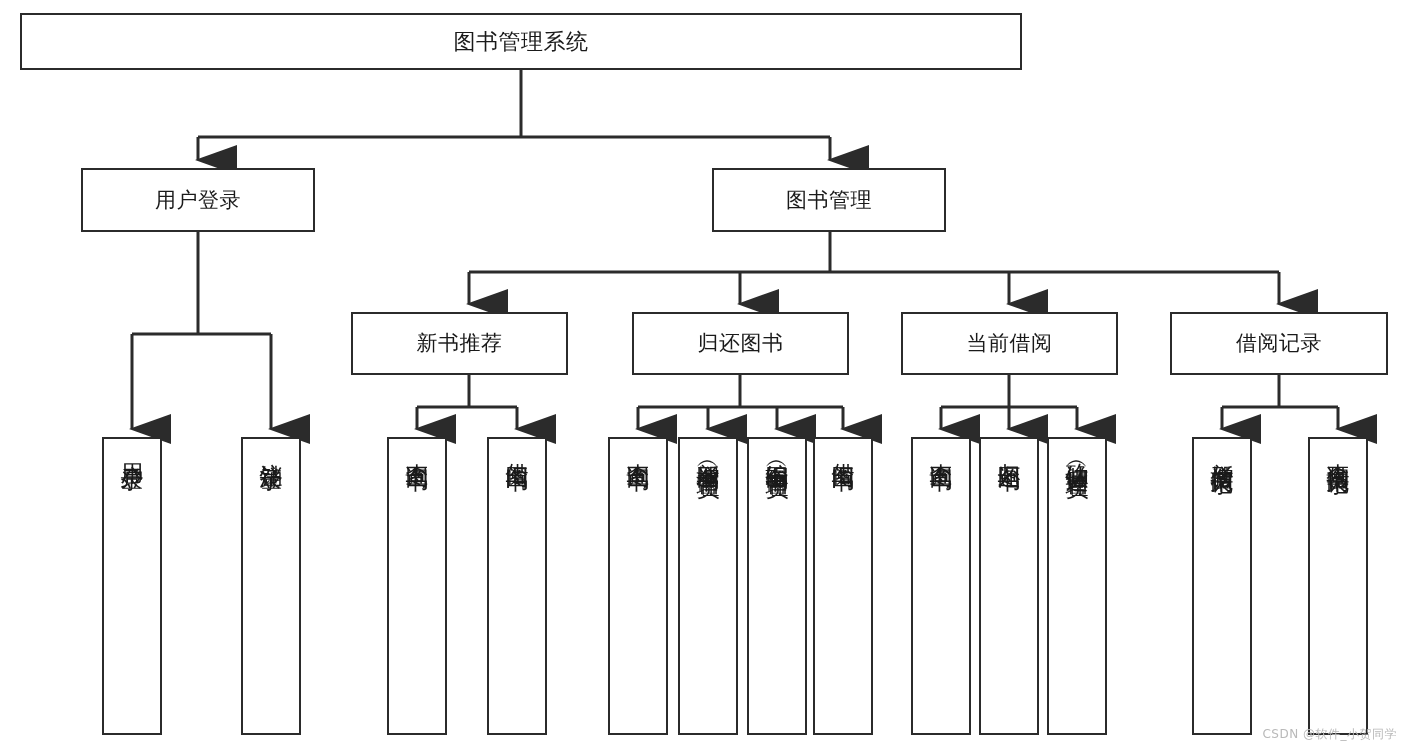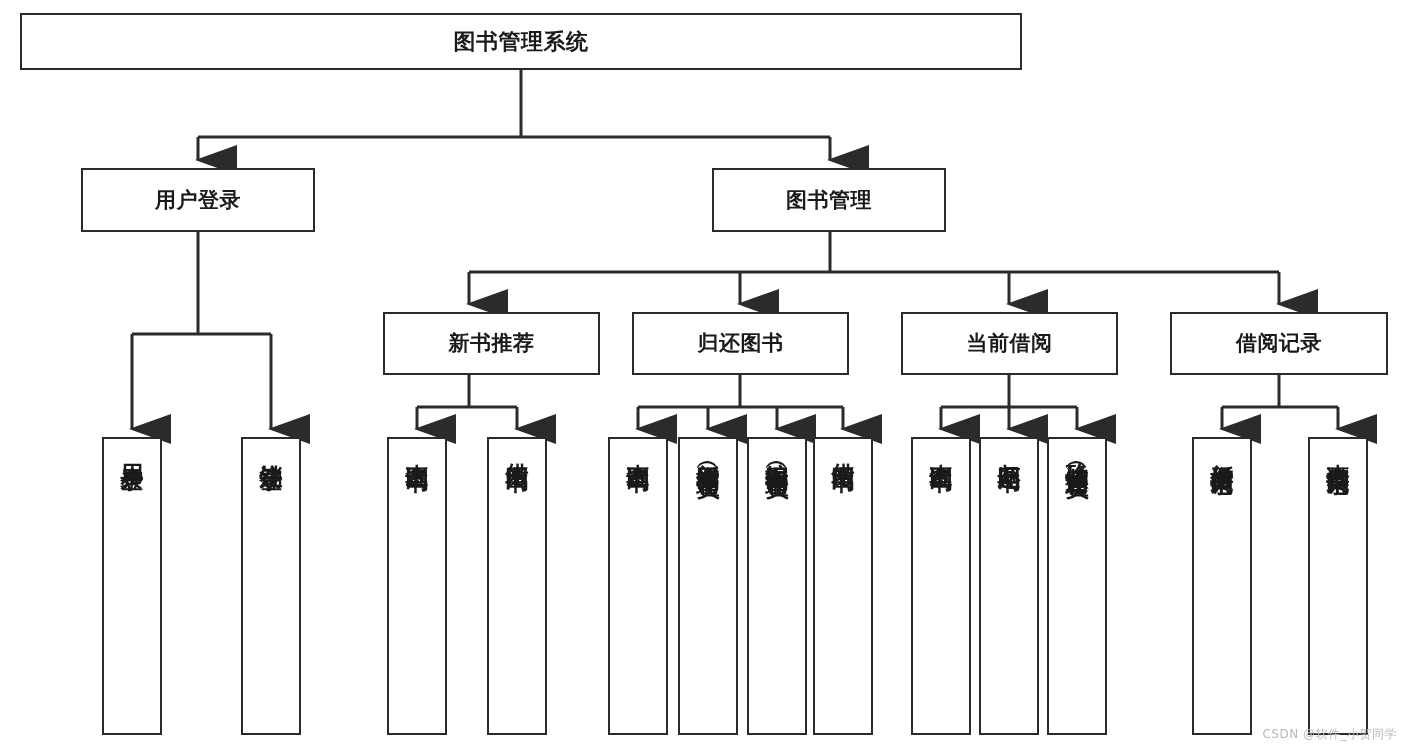--- a/index.html
+++ b/index.html
@@ -27,21 +27,20 @@
   }
   .node {
     position: absolute;
     box-sizing: border-box;
     border: 2.5px solid #2b2b2b;
     background: #ffffff;
     display: flex;
     align-items: center;
     justify-content: center;
     color: #1a1a1a;
-    font-weight: bold;
   }
   .node .lbl {
     display: block;
     text-align: center;
     line-height: 1.18;
     letter-spacing: 0.5px;
   }
   .h-node .lbl {
     font-size: 21px;
   }
@@ -131,21 +130,21 @@
     <span class="lbl">图书管理系统</span>
   </div>
 
   <div class="node h-node" style="left:81px; top:168px; width:234px; height:64px;">
     <span class="lbl">用户登录</span>
   </div>
   <div class="node h-node" style="left:712px; top:168px; width:234px; height:64px;">
     <span class="lbl">图书管理</span>
   </div>
 
-  <div class="node h-node" style="left:383px; top:312px; width:217px; height:63px;">
+  <div class="node h-node" style="left:351px; top:312px; width:217px; height:63px;">
     <span class="lbl">新书推荐</span>
   </div>
   <div class="node h-node" style="left:632px; top:312px; width:217px; height:63px;">
     <span class="lbl">归还图书</span>
   </div>
   <div class="node h-node" style="left:1170px; top:312px; width:218px; height:63px;">
     <span class="lbl">借阅记录</span>
   </div>
   <div class="node h-node" style="left:901px; top:312px; width:217px; height:63px;">
     <span class="lbl">当前借阅</span>

